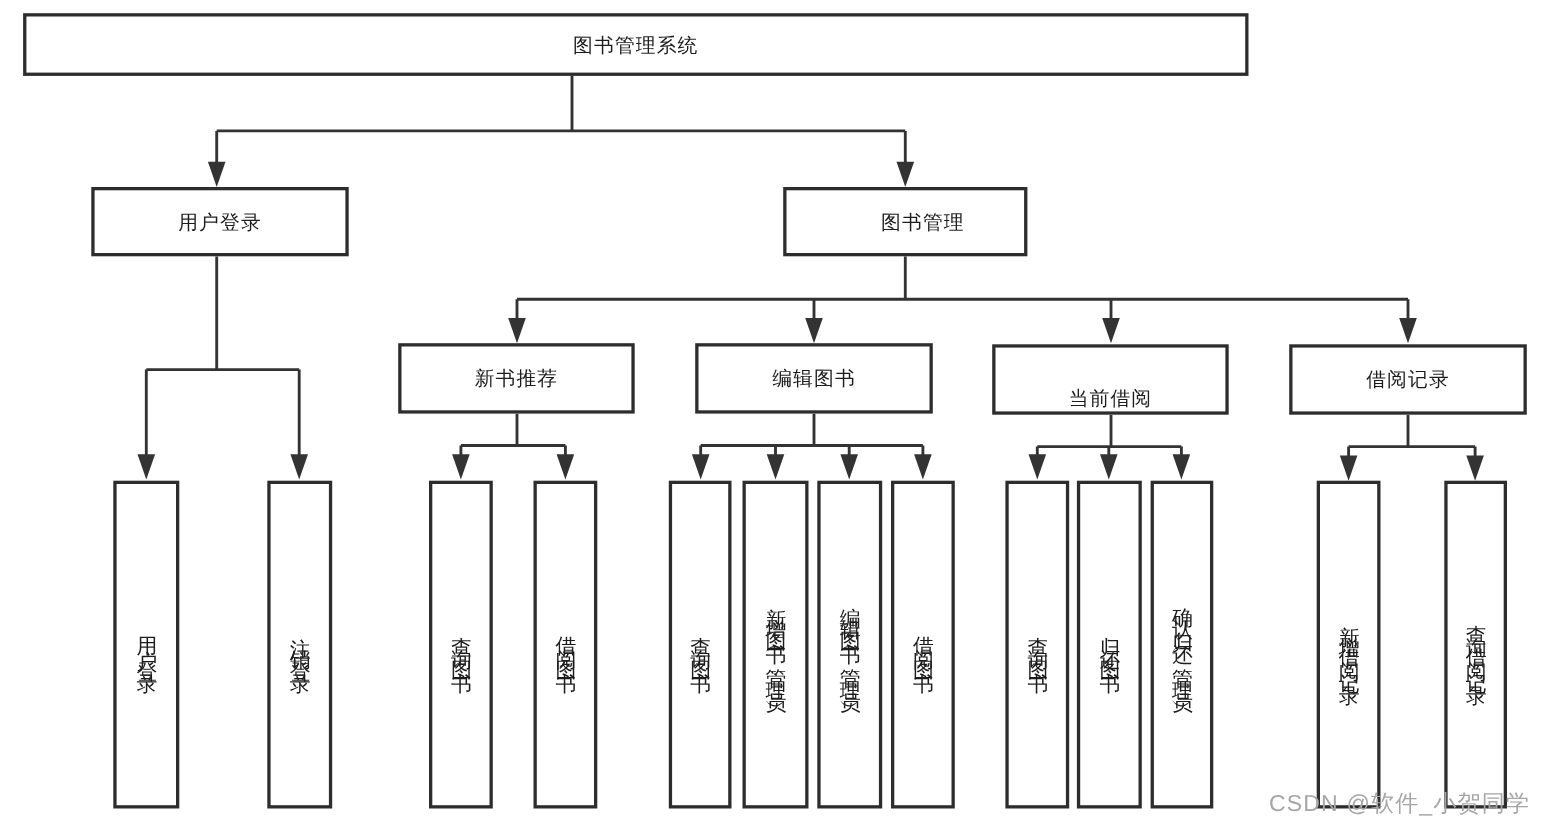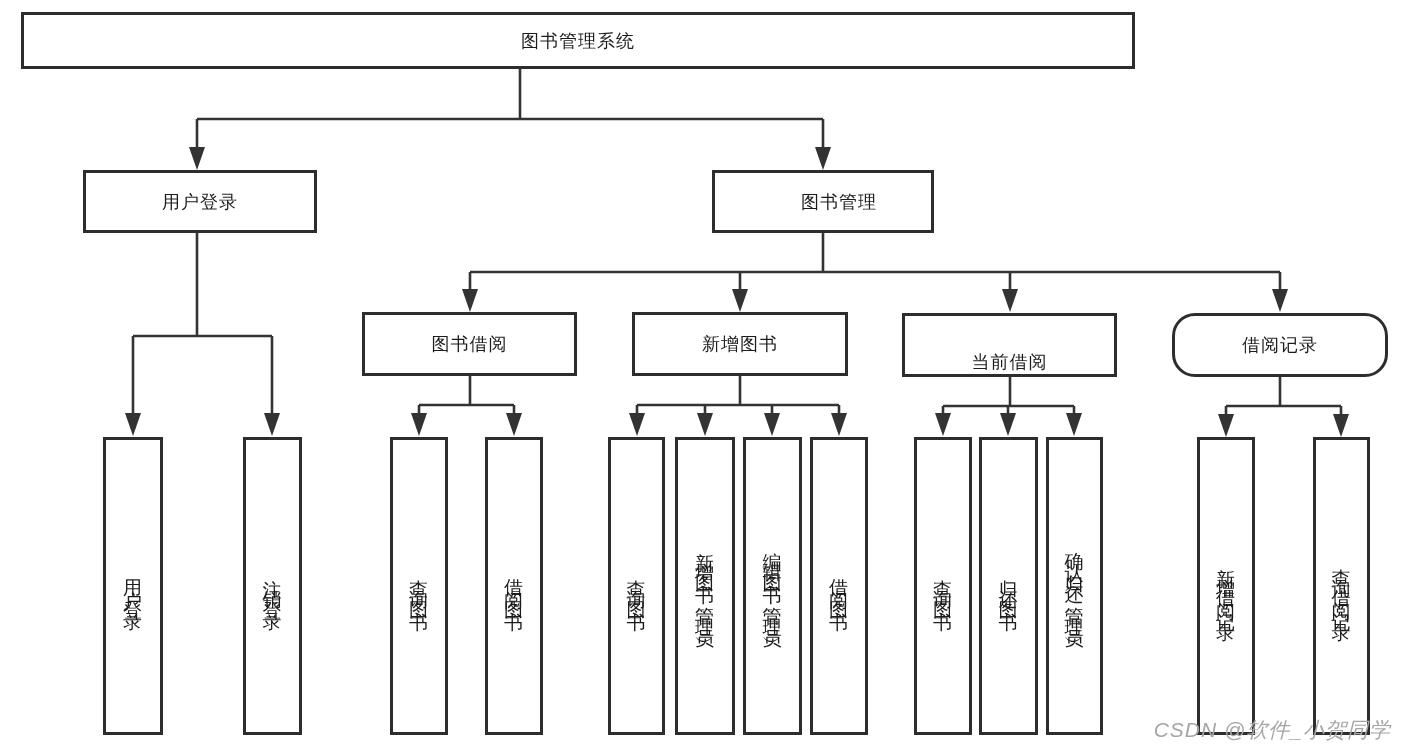--- a/index.html
+++ b/index.html
@@ -65,21 +65,20 @@
     white-space: nowrap;
   }
   .watermark {
     position: absolute;
     top: 716px;
     right: 14px;
     font-size: 21px;
     color: var(--watermark);
     letter-spacing: 1px;
     z-index: 5;
-    font-style: italic;
   }
 </style>
 </head>
 <body>
 
 <div class="canvas">
 
   <svg class="connectors" viewBox="0 0 1405 747">
 
     <g>
@@ -135,29 +134,29 @@
   </div>
 
   <div class="hbox" style="left:83px; top:170px; width:234px; height:63px;">
     <span>用户登录</span>
   </div>
   <div class="hbox" style="left:712px; top:170px; width:222px; height:63px;padding-left:32px;">
     <span>图书管理</span>
   </div>
 
   <div class="hbox" style="left:362px; top:312px; width:215px; height:64px;">
-    <span>图书借阅</span>
+    <span>新书推荐</span>
   </div>
   <div class="hbox" style="left:632px; top:312px; width:216px; height:64px;">
-    <span>新增图书</span>
+    <span>编辑图书</span>
   </div>
   <div class="hbox" style="left:902px; top:313px; width:215px; height:64px;align-items:flex-end;">
     <span>当前借阅</span>
   </div>
-  <div class="hbox" style="left:1172px; top:313px; width:216px; height:64px;border-radius:23px;">
+  <div class="hbox" style="left:1172px; top:313px; width:216px; height:64px;">
     <span>借阅记录</span>
   </div>
 
   <div class="vbox" style="left:103px; width:60px;">
     <span class="vtext">用户登录</span>
   </div>
   <div class="vbox" style="left:243px; width:59px;">
     <span class="vtext">注销登录</span>
   </div>
 

